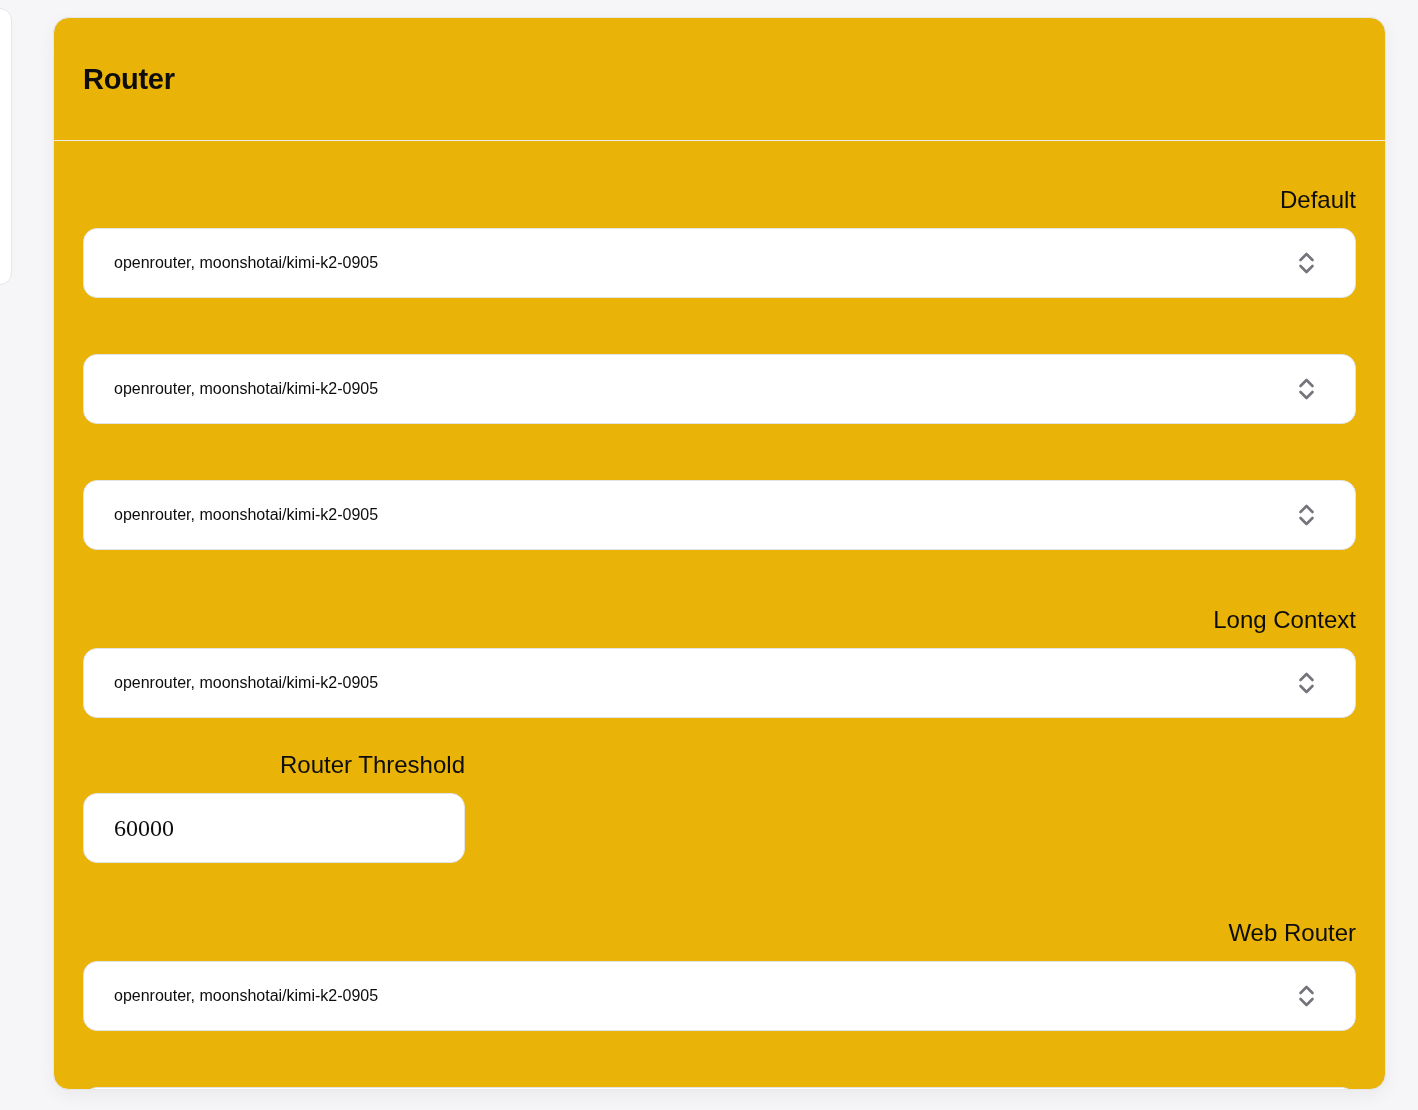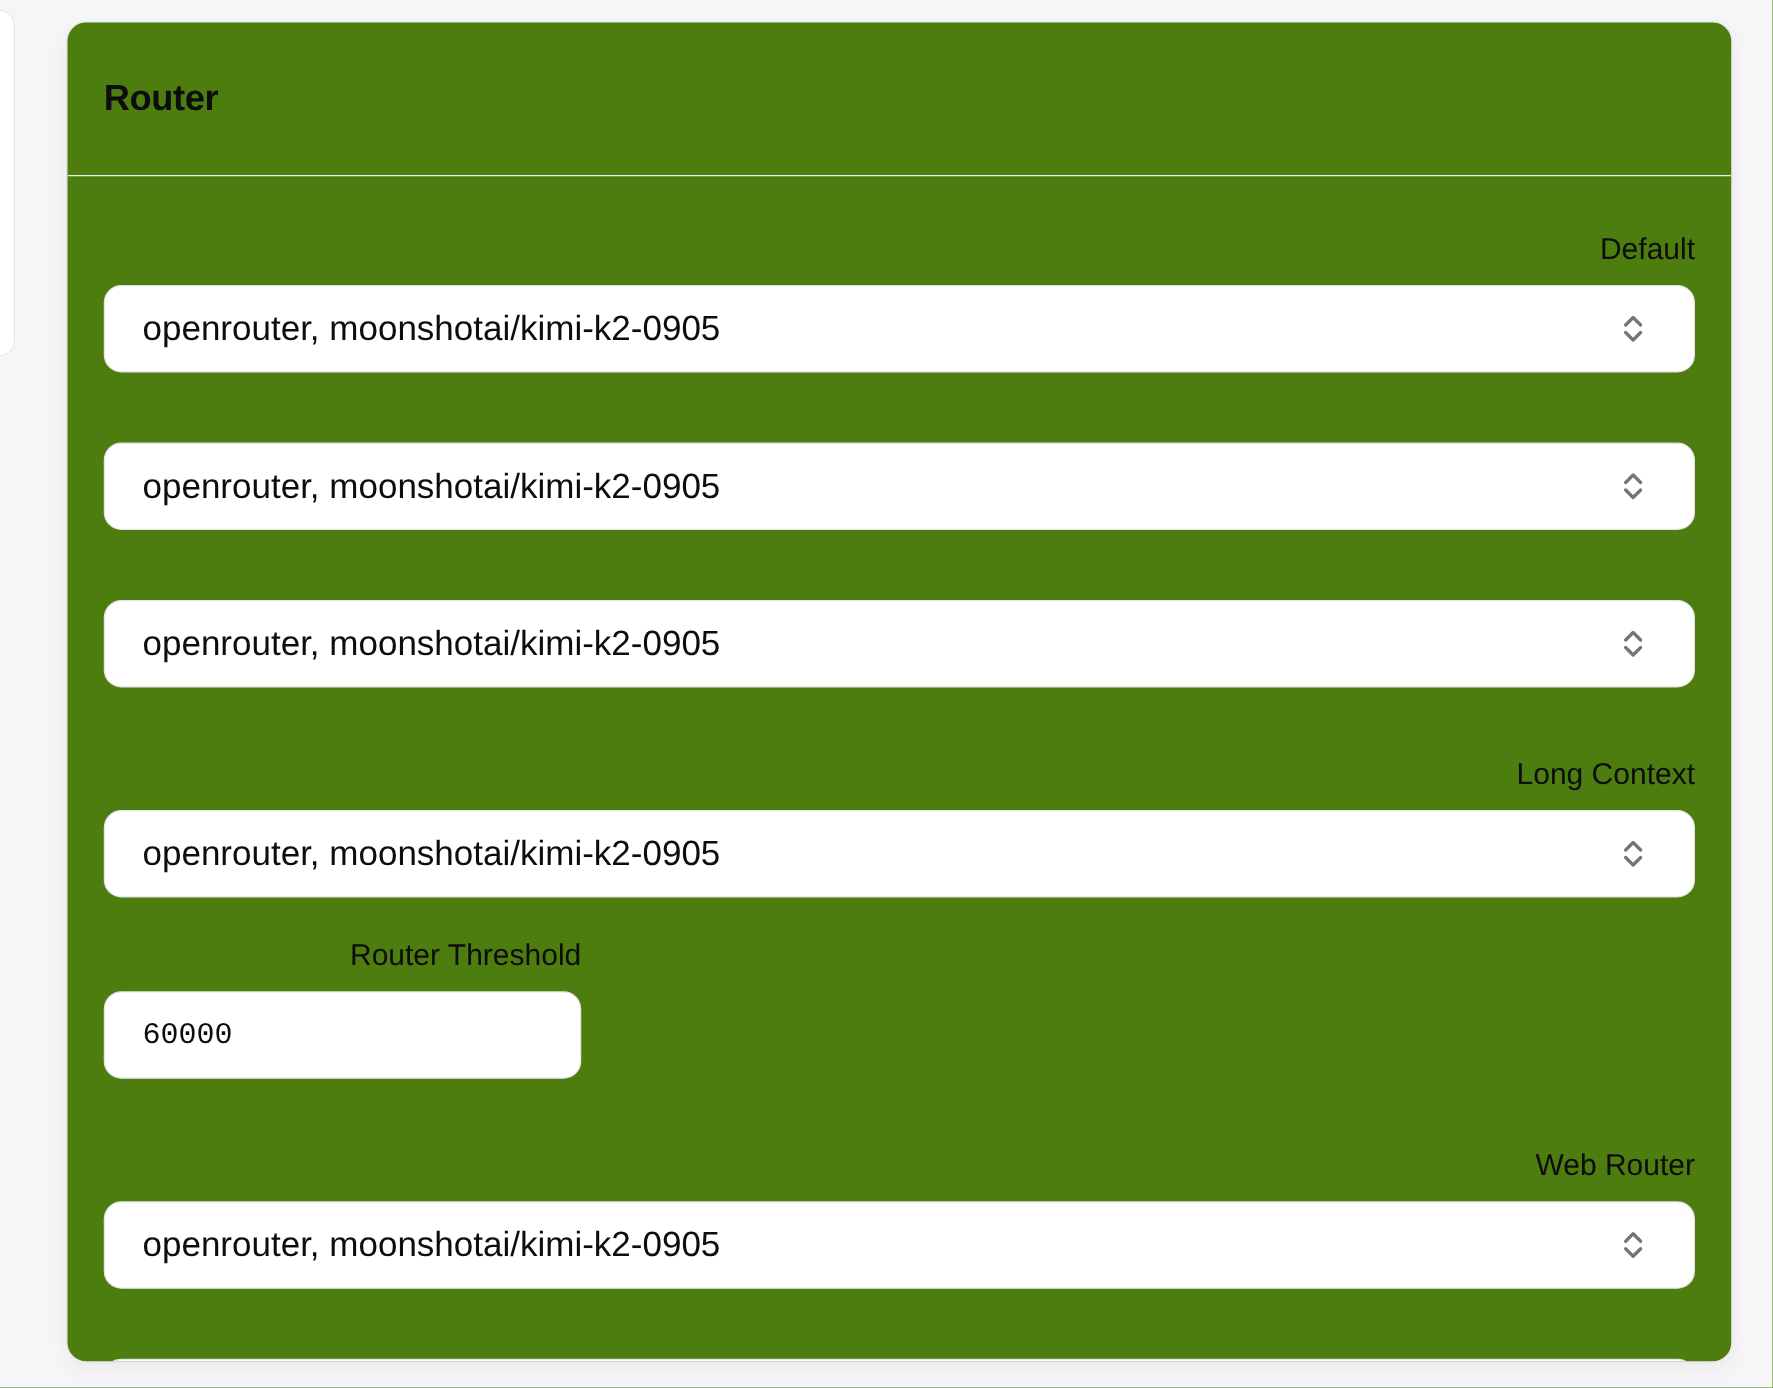--- a/index.html
+++ b/index.html
@@ -24,21 +24,21 @@
     border-radius: 12px;
   }
 
   
   .card {
     position: absolute;
     left: 53px;
     top: 17px;
     width: 1333px;
     height: 1073px;
-    background: #4d7c0f;
+    background: #eab308;
     border: 1px solid #e7e7ea;
     border-radius: 16px;
     box-shadow: 0 6px 18px rgba(0, 0, 0, 0.05);
     overflow: hidden;
   }
 
   .card-header {
     height: 123px;
     display: flex;
     align-items: center;
@@ -83,21 +83,21 @@
     border: 1px solid #e4e4e7;
     border-radius: 14px;
     display: flex;
     align-items: center;
     justify-content: space-between;
     padding: 0 38px 0 30px;
     cursor: pointer;
   }
 
   .select-value {
-    font-size: 28px;
+    font-size: 16px;
     font-weight: 500;
     white-space: nowrap;
     overflow: hidden;
     text-overflow: ellipsis;
   }
 
   .chevron-icon {
     flex: none;
     display: flex;
     align-items: center;
@@ -106,21 +106,21 @@
 
   .text-input {
     width: 100%;
     height: 70px;
     background: #ffffff;
     border: 1px solid #e4e4e7;
     border-radius: 14px;
     padding: 0 30px;
     font-size: 24px;
     font-weight: 500;
-    font-family: Liberation Mono, monospace;
+    font-family: Liberation Serif, serif;
     color: #0d0d0d;
     outline: none;
   }
 </style>
 </head>
 <body>
 
 <div class="side-card"></div>
 
 <div class="card">

